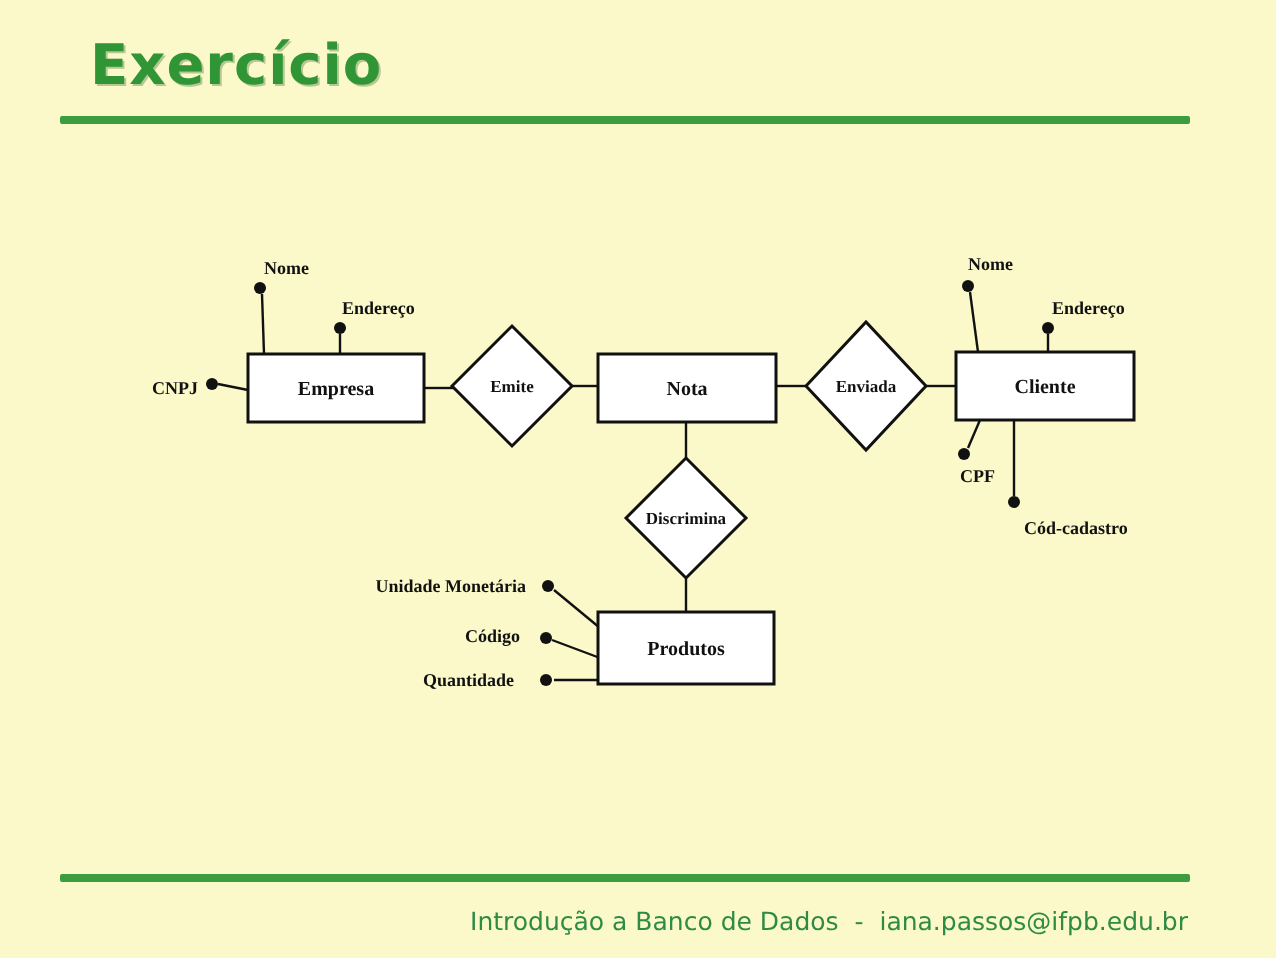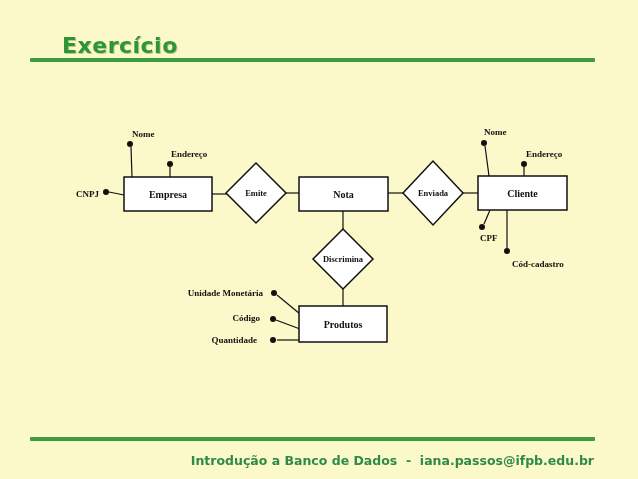--- a/index.html
+++ b/index.html
@@ -2,34 +2,34 @@
 <html style="--background: #FBF9C9; --title-text: #2F9535; --rule-green: #3C9C40; --footer-text: #2E8B45; --shape-fill: #FFFFFF; --shape-stroke: #111111; --label-text: #111111;"><head>
 <meta charset="utf-8">
 <style>
   html,body{margin:0;padding:0}
   body{
     width:638px;height:479px;position:relative;overflow:hidden;
     background:var(--background,#FBF9C9);
     font-family:"DejaVu Sans","Liberation Sans",sans-serif;
   }
   .title{
-    position:absolute;left:45px;top:16px;margin:17px;
-    font-size:22px;font-weight:bold;letter-spacing:.5px;
+    position:absolute;left:45px;top:16px;margin:0;
+    font-size:28px;font-weight:bold;letter-spacing:.5px;
     color:var(--title-text,#2F9535);
     text-shadow:1px 1px 0 rgba(22,84,26,.30);
   }
   .rule{
     position:absolute;left:30px;width:565px;height:4px;
     background:var(--rule-green,#3C9C40);border-radius:1px;
   }
   .rule-top{top:58px}
   .rule-bottom{top:437px}
   .footer{
     position:absolute;top:453px;right:44px;
-    font-size:12.5px;font-weight:bold;white-space:pre;
+    font-size:12.5px;font-weight:normal;white-space:pre;
     color:var(--footer-text,#2E8B45);
   }
   #er-diagram{position:absolute;left:0;top:0}
   .entity{fill:var(--shape-fill,#FFFFFF);stroke:var(--shape-stroke,#111111);stroke-width:1.5}
   .rel{fill:var(--shape-fill,#FFFFFF);stroke:var(--shape-stroke,#111111);stroke-width:1.5}
   .cline{stroke:var(--shape-stroke,#111111);stroke-width:1.2;fill:none}
   .dot{fill:var(--shape-stroke,#111111)}
   .entity-label{font:bold 10px "Liberation Serif",serif;fill:var(--label-text,#111111)}
   .rel-label{font:bold 8.5px "Liberation Serif",serif;fill:var(--label-text,#111111)}
   .attr-label{font:bold 9px "Liberation Serif",serif;fill:var(--label-text,#111111)}

